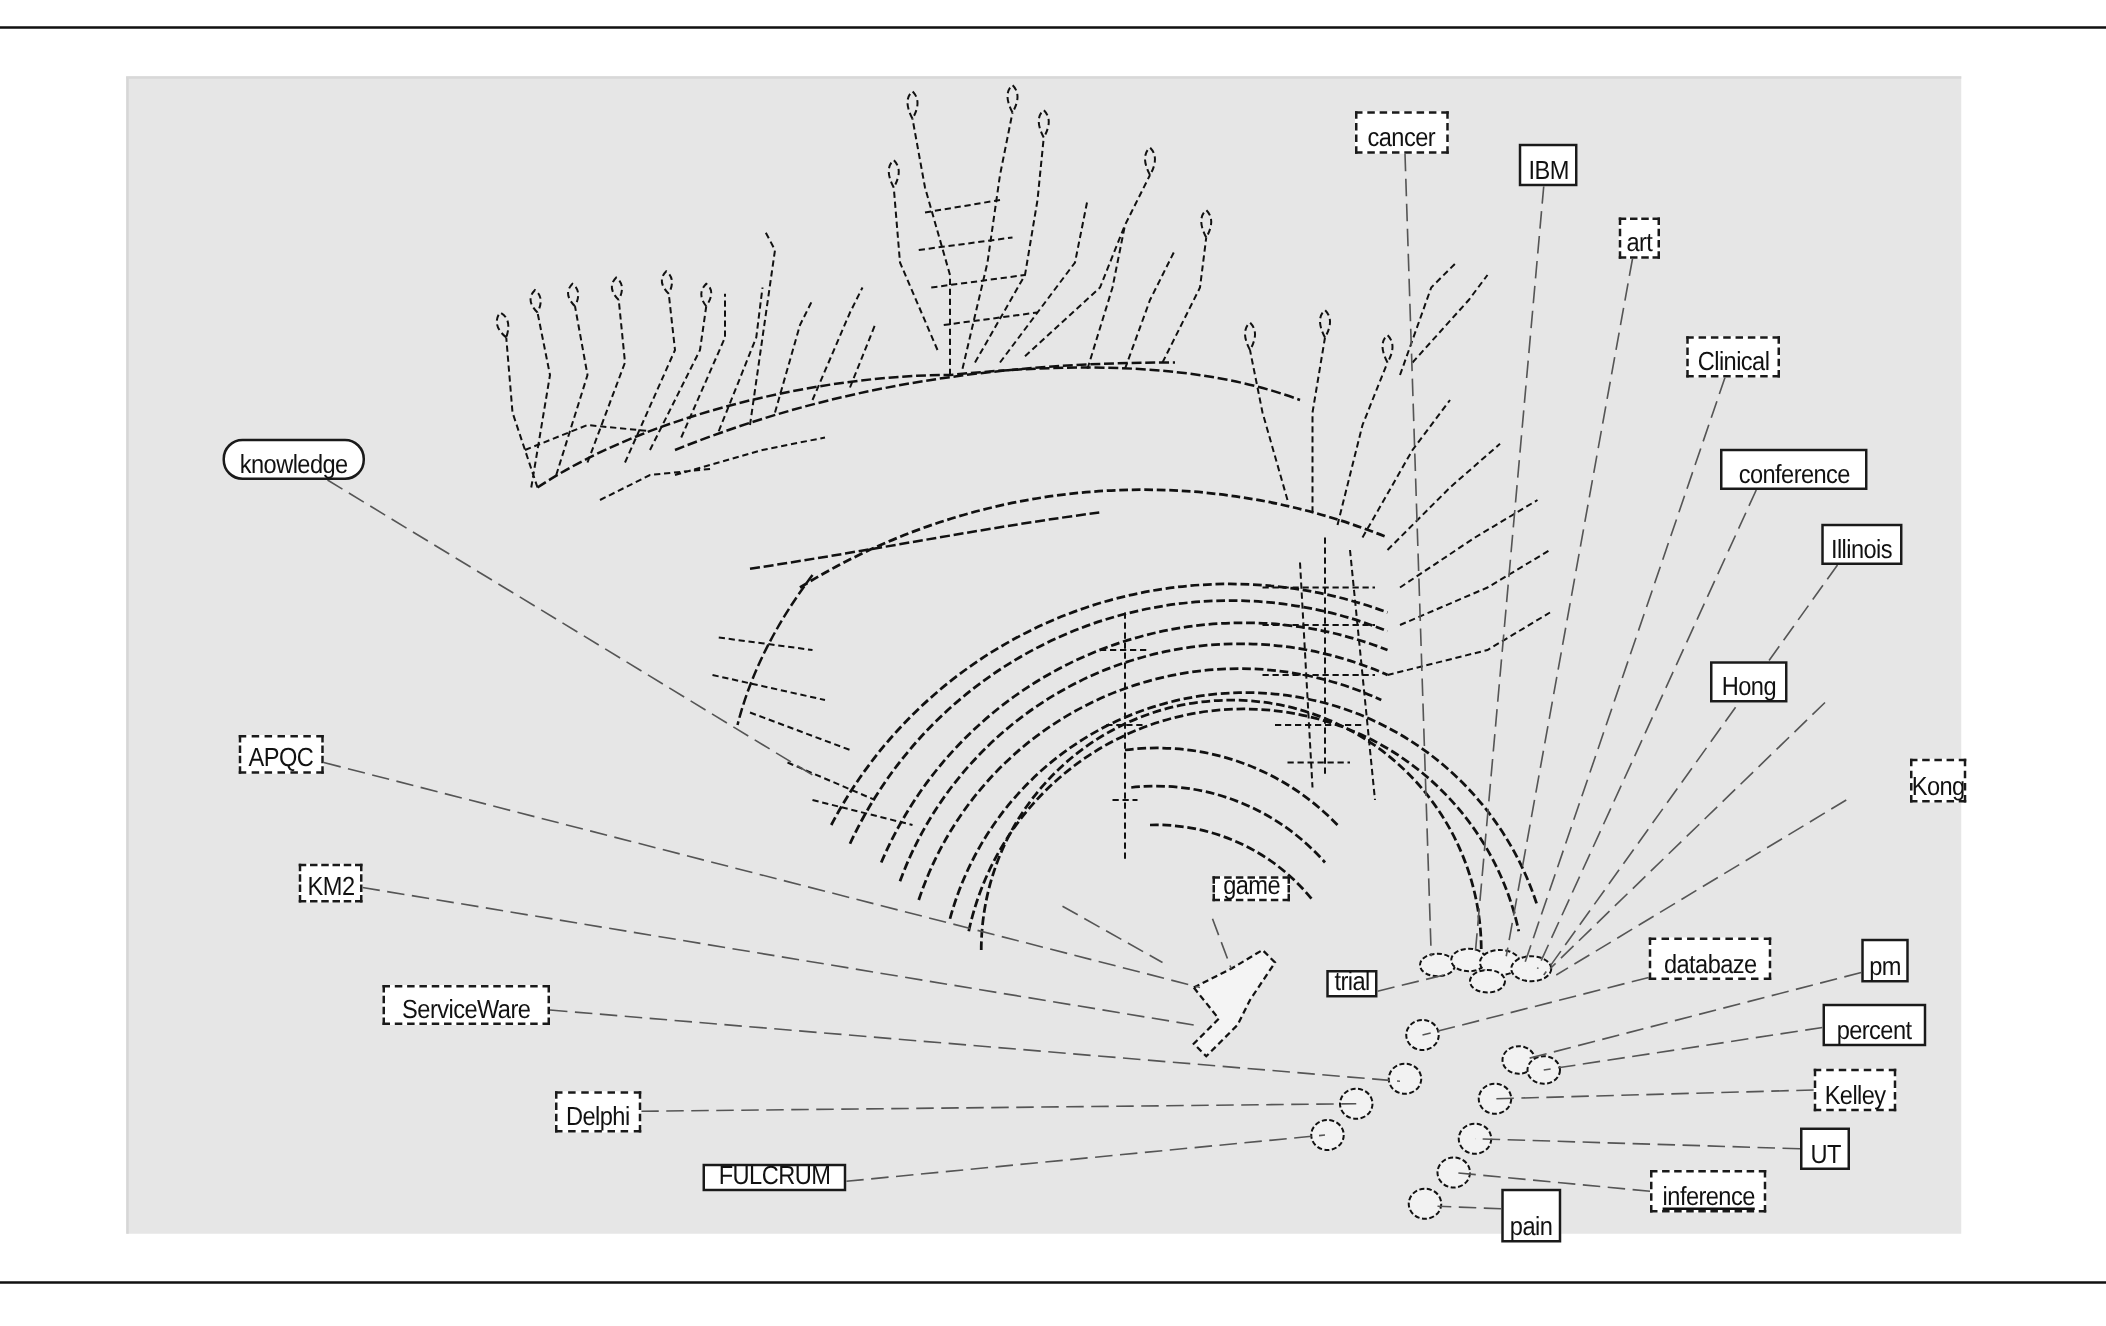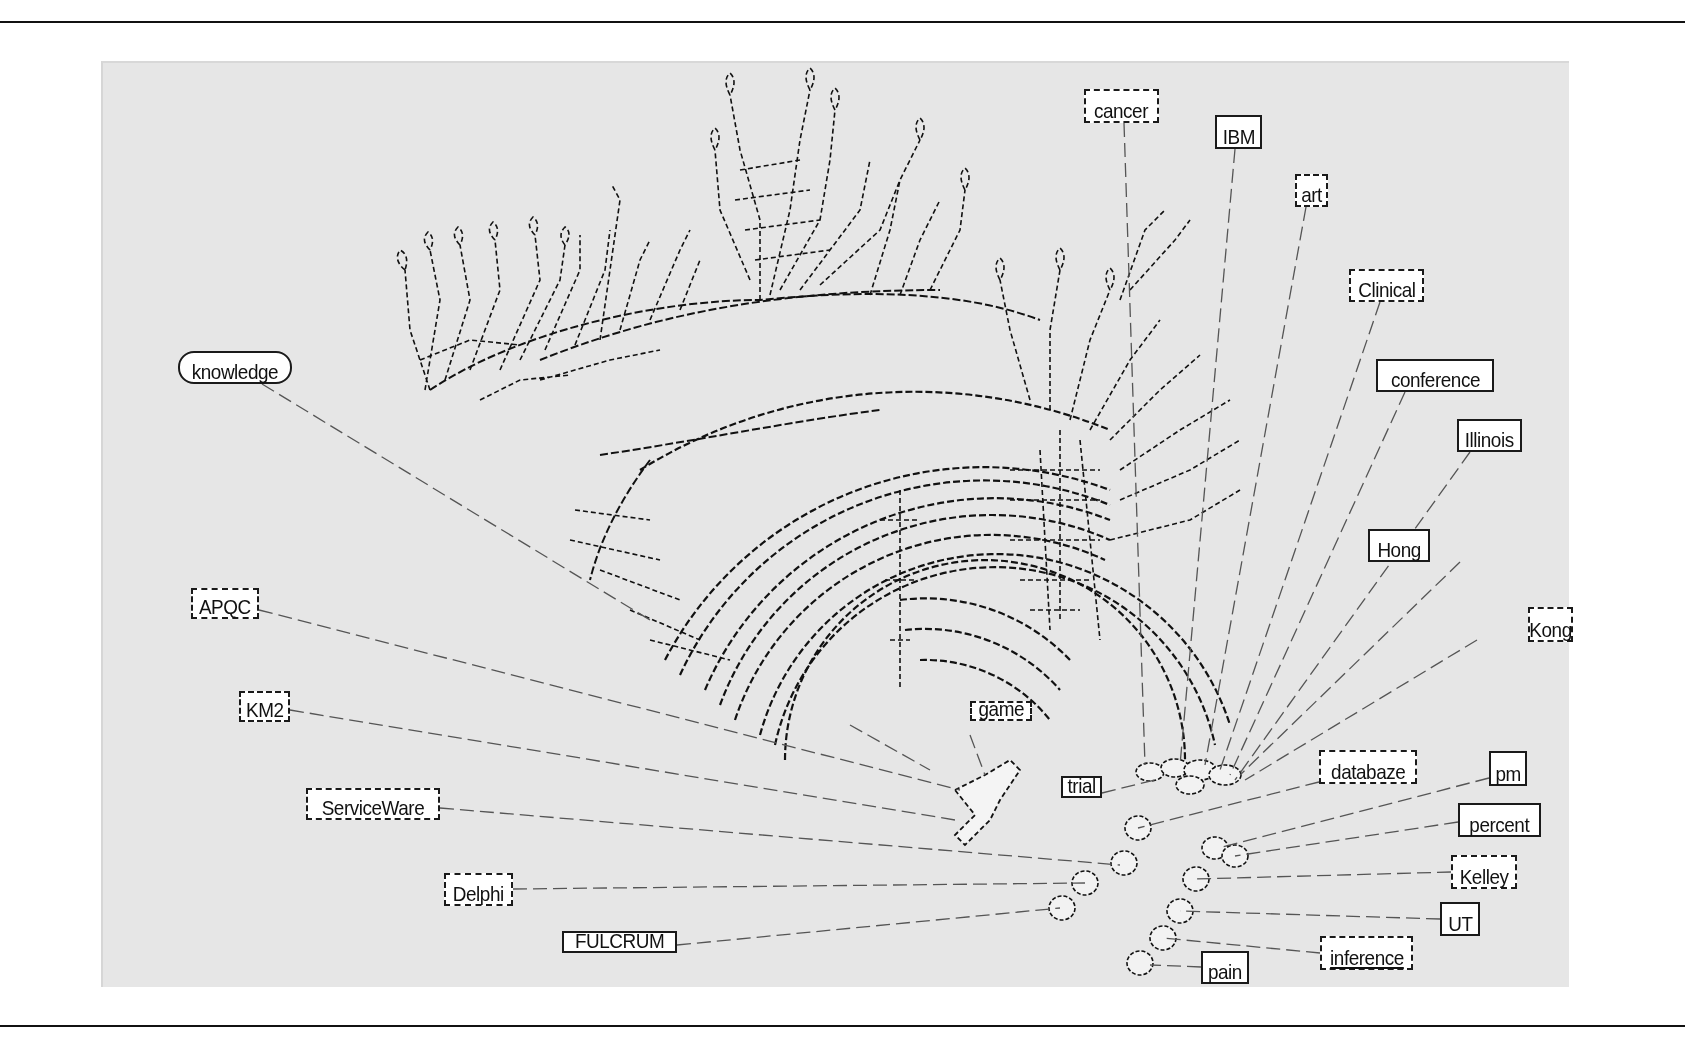--- a/index.html
+++ b/index.html
@@ -184,15 +184,15 @@
   </div>
 <div class="lbl dashed" style="left:1451px;top:855px;width:66px;height:34px;">
     <span>Kelley</span>
   </div>
 <div class="lbl" style="left:1440px;top:902px;width:40px;height:34px;">
     <span>UT</span>
   </div>
 <div class="lbl dashed" style="left:1320px;top:936px;width:93px;height:34px;text-decoration:underline;">
     <span>inference</span>
   </div>
-<div class="lbl" style="left:1201px;top:951px;width:48px;height:33px;">
+<div class="lbl" style="left:1201px;top:951px;width:48px;height:43px;">
     <span>pain</span>
   </div>
 
 </body></html>

